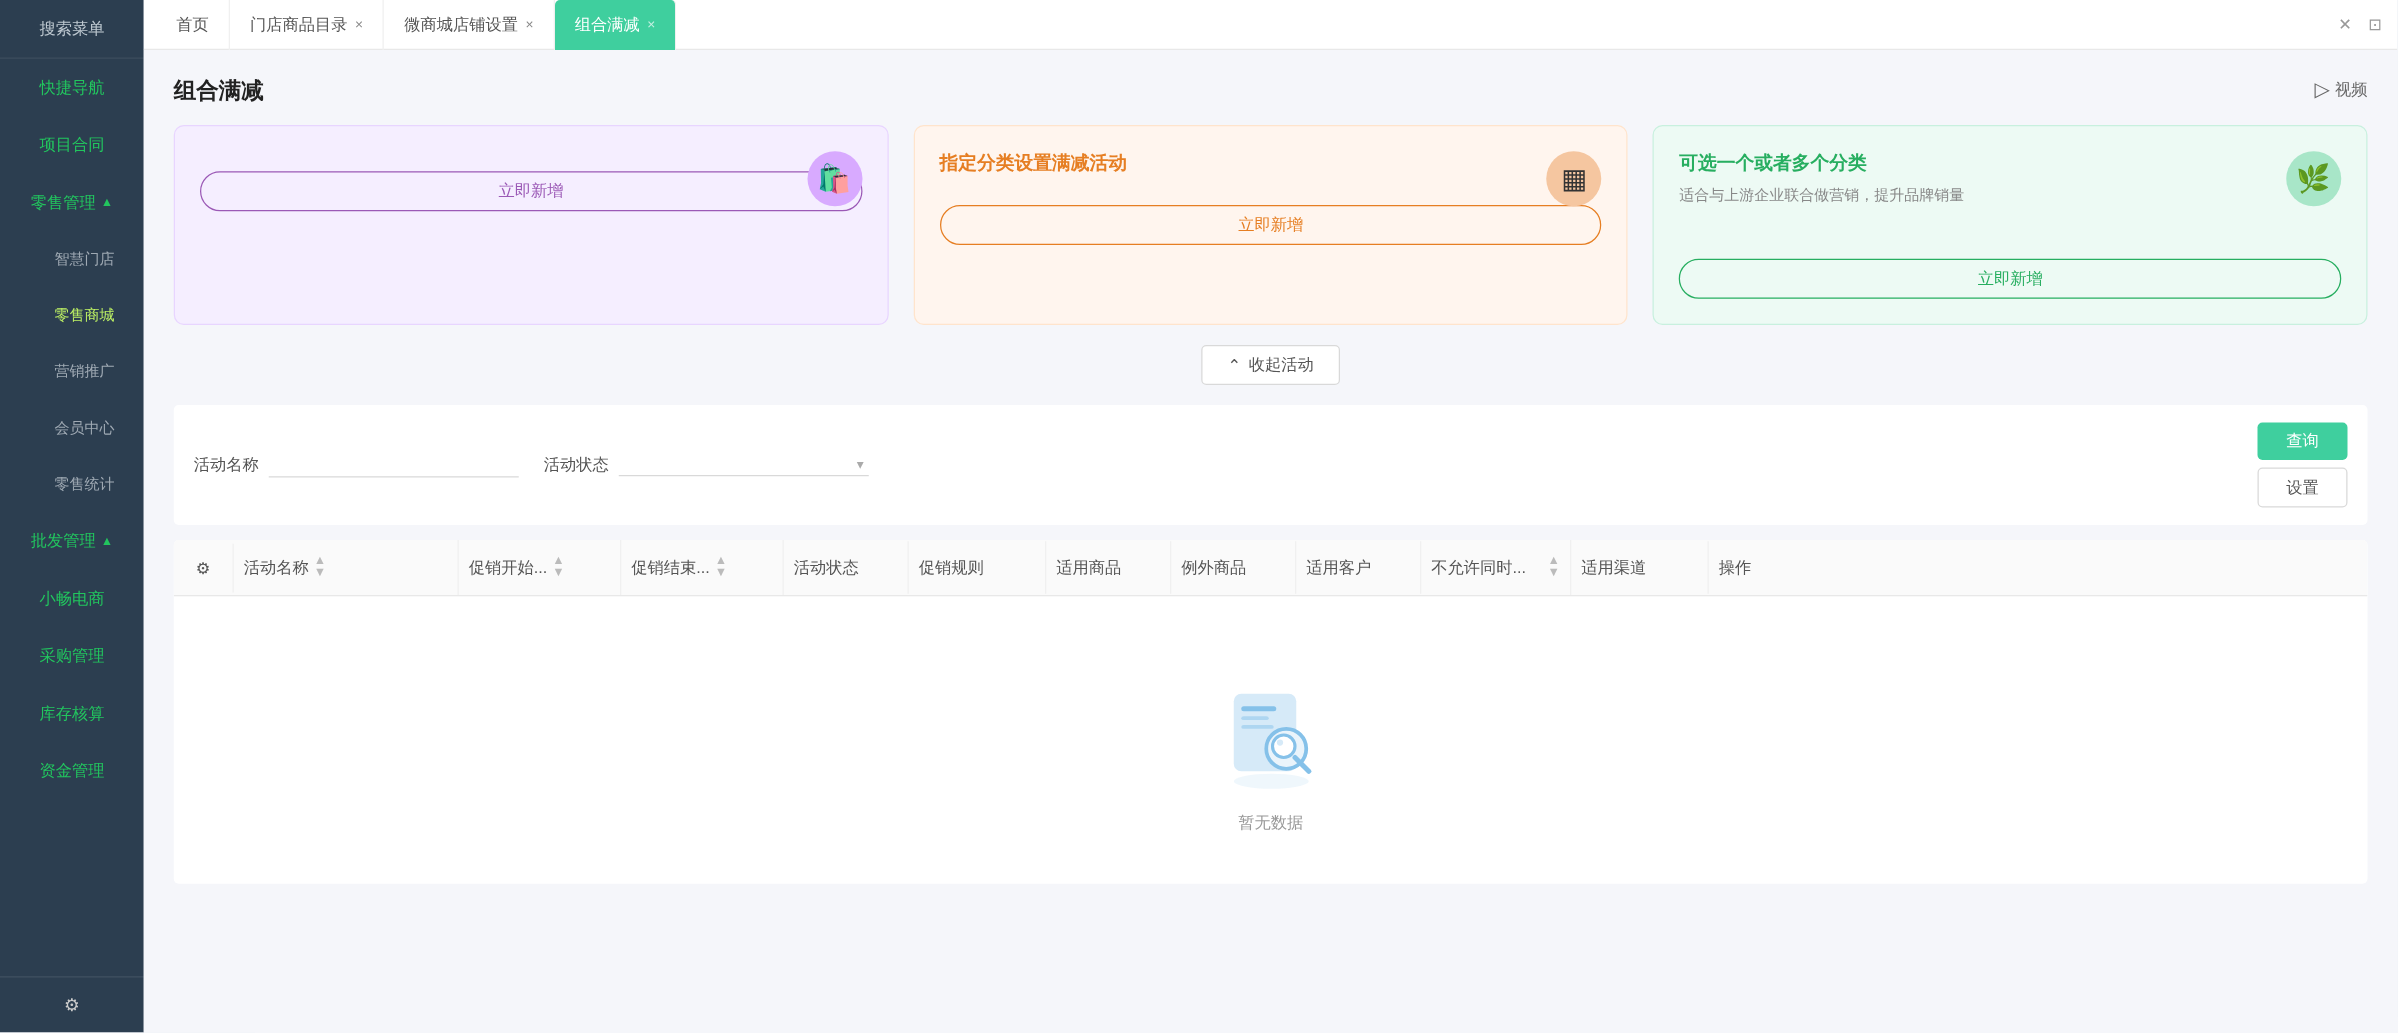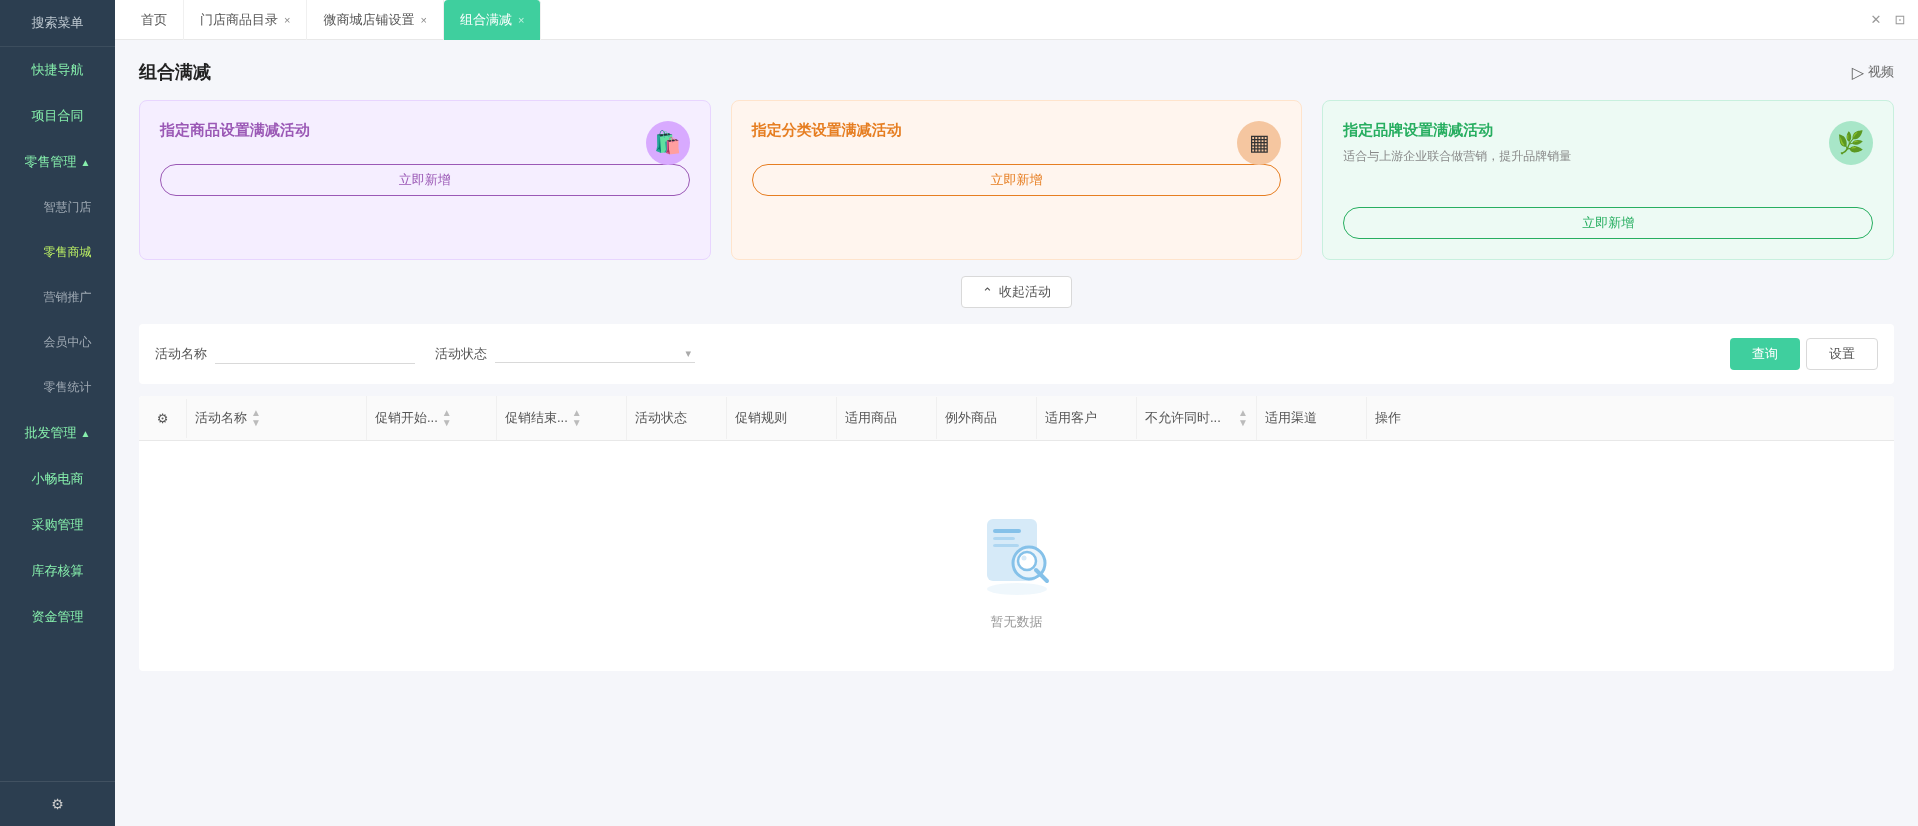--- a/index.html
+++ b/index.html
@@ -12,21 +12,21 @@
       color: #ccc;
       display: flex;
       flex-direction: column;
       flex-shrink: 0;
       height: 100%;
     }
     .sidebar-item {
       padding: 14px 0;
       text-align: center;
       font-size: 13px;
-      color: #86efac;
+      color: #22c55e;
       cursor: pointer;
       position: relative;
     }
     .sidebar-item.has-arrow { display: flex; align-items: center; justify-content: center; gap: 4px; }
     .sidebar-search {
       padding: 14px 0;
       text-align: center;
       font-size: 13px;
       color: #bfc9d1;
       border-bottom: 1px solid rgba(255,255,255,0.08);
@@ -241,21 +241,21 @@
       border-bottom: 1px solid #d9d9d9;
       padding: 2px 4px;
       min-width: 200px;
       cursor: pointer;
       font-size: 13px;
       color: #999;
     }
     .filter-btns {
       margin-left: auto;
       display: flex;
-      flex-direction: row;
+      flex-direction: column;
       gap: 6px;
     }
     .btn-query {
       background: #3fcf9e;
       color: #fff;
       border: none;
       border-radius: 4px;
       padding: 6px 22px;
       font-size: 13px;
       cursor: pointer;
@@ -390,31 +390,30 @@
     <div class="page-header">
       <div class="page-title">组合满减</div>
       <div class="video-link">
         <span style="font-size:16px;">▷</span>
         <span>视频</span>
       </div>
     </div>
 
     <div class="cards-row" id="cards-container">
         <div class="promo-card card-purple">
-    <div class="card-title">指定商品设置满减活动</div>
     <div class="card-icon">🛍️</div>
     <button class="card-btn">立即新增</button>
   </div>
         <div class="promo-card card-orange">
     <div class="card-title">指定分类设置满减活动</div>
     <div class="card-icon">▦</div>
     <button class="card-btn">立即新增</button>
   </div>
         <div class="promo-card card-green">
-    <div class="card-title">指定品牌设置满减活动</div>
+    <div class="card-title">可选一个或者多个分类</div>
     <div class="card-desc">适合与上游企业联合做营销，提升品牌销量</div>
     <div class="card-icon">🌿</div>
     <button class="card-btn">立即新增</button>
   </div>
       </div>
 
     <div class="collapse-bar">
       <button class="collapse-btn">
         <span>⌃</span>
         <span>收起活动</span>

